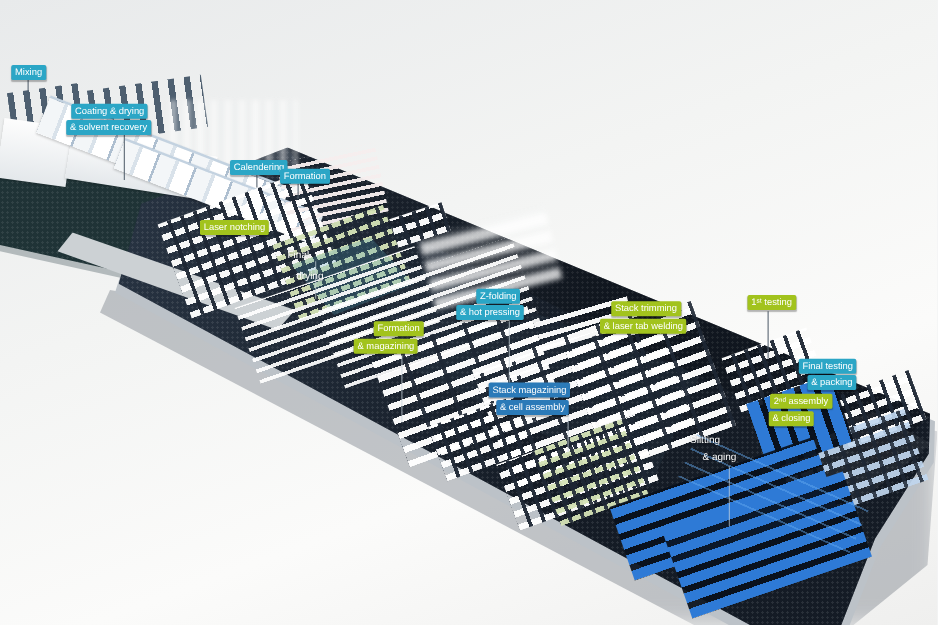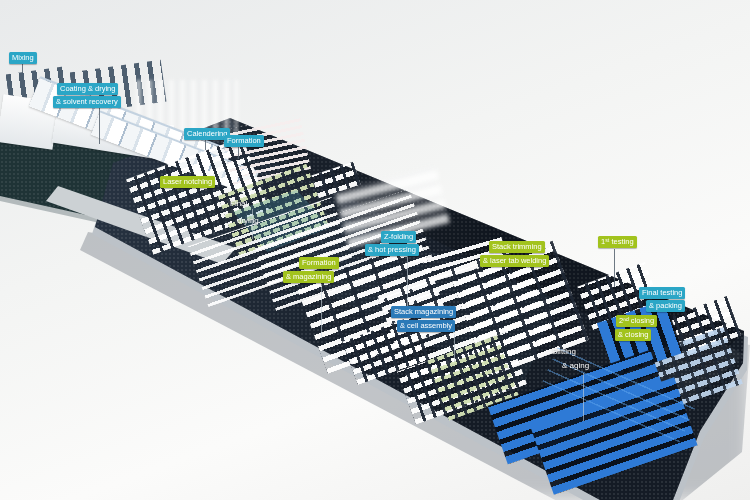--- a/index.html
+++ b/index.html
@@ -156,19 +156,19 @@
     <span class="chip green" style="left:283px;top:271px">&amp; magazining</span>
     <span class="chip blue" style="left:381px;top:231px">Z-folding</span>
     <span class="chip blue" style="left:365px;top:244px">&amp; hot pressing</span>
     <span class="chip deep" style="left:391px;top:306px">Stack magazining</span>
     <span class="chip deep" style="left:397px;top:320px">&amp; cell assembly</span>
     <span class="chip green" style="left:489px;top:241px">Stack trimming</span>
     <span class="chip green" style="left:480px;top:255px">&amp; laser tab welding</span>
     <span class="chip green" style="left:598px;top:236px">1ˢᵗ testing</span>
     <span class="chip blue" style="left:639px;top:287px">Final testing</span>
     <span class="chip blue" style="left:646px;top:300px">&amp; packing</span>
-    <span class="chip green" style="left:616px;top:315px">2ⁿᵈ closing</span>
+    <span class="chip green" style="left:616px;top:315px">2ⁿᵈ assembly</span>
     <span class="chip green" style="left:615px;top:329px">&amp; closing</span>
     <span class="plain" style="left:552px;top:347px">Slitting</span>
     <span class="plain" style="left:562px;top:361px">&amp; aging</span>
   </div>
 
 </div>
 
 </body></html>

